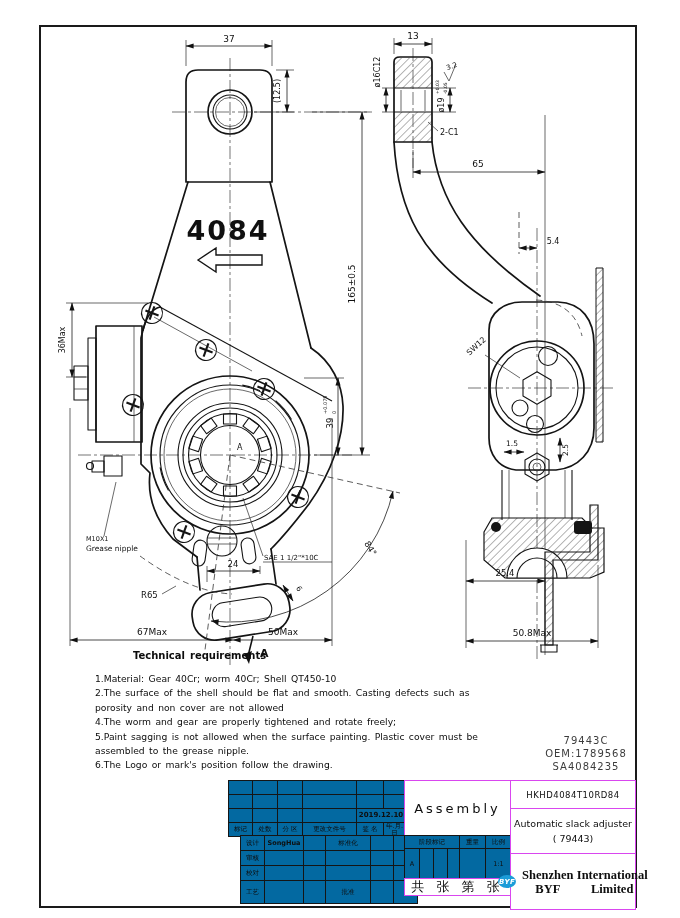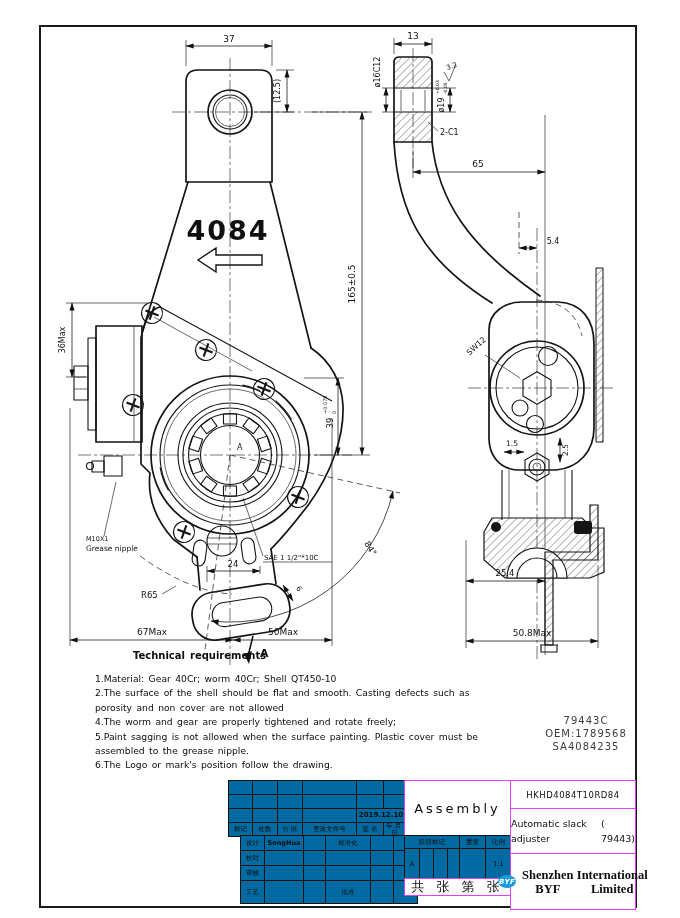--- a/index.html
+++ b/index.html
@@ -12,21 +12,21 @@
   .dm{fill:none;stroke:#1c1c1c;stroke-width:.8}
   .cl{fill:none;stroke:#3a3a3a;stroke-width:.7;stroke-dasharray:13 3 3 3}
   .hd{fill:none;stroke:#333;stroke-width:.8;stroke-dasharray:6 4}
   text.d{fill:#101010;font-family:"DejaVu Sans",sans-serif}
   .scr line{stroke:#141414;stroke-width:2.1}
   
   #notes{position:absolute;left:95px;top:650px;width:418px;font-size:9.2px;color:#0c0c0c;word-spacing:1.5px}
   #notes .ttl{margin-left:38px;font-size:10px;margin-bottom:11px;font-weight:bold}
   #notes .ln{line-height:14.4px;white-space:nowrap}
   
-  #stamp{position:absolute;left:536px;top:714px;width:100px;text-align:center;font-size:10px;line-height:13px;color:#3c3c3c;letter-spacing:1px}
+  #stamp{position:absolute;left:536px;top:734px;width:100px;text-align:center;font-size:10px;line-height:13px;color:#3c3c3c;letter-spacing:1px}
   
   .bx{position:absolute;box-sizing:border-box;border:1px solid #d946ef;display:flex;align-items:center;justify-content:center;color:#0e0e0e;background:#fff}
   table.t{border-collapse:collapse;position:absolute;table-layout:fixed;background:#0369a1;color:#0e0e0e}
   table.t td{border:1px solid #151515;padding:0;text-align:center;vertical-align:middle;overflow:hidden;font-size:6.5px;line-height:1}
   .f6{font-size:6px}.f7{font-size:13px}.f8{font-size:8px}.f9{font-size:9px}
   .bold{font-weight:bold}
   .company{font-family:"Liberation Serif",serif;font-weight:bold;font-size:12.5px;line-height:1.12;text-align:center}
   .logo{width:24px;height:13px;border-radius:50%;background:#1b9cd8;color:#fff;font-size:7px;font-weight:bold;font-style:italic;display:inline-flex;align-items:center;justify-content:center;margin-right:3px;letter-spacing:.5px}
 </style>
 </head>
@@ -420,29 +420,29 @@
   <tbody>
         <tr style="height:15px">
     <td class="f7">设计</td>
     <td class="bold f7">SongHua</td>
     <td></td>
     <td class="f7">标准化</td>
     <td></td>
     <td></td>
   </tr>
   <tr style="height:15px">
+    <td class="f7">审核</td>
+    <td></td>
+          <td></td>
+          <td></td>
+          <td></td>
+          <td></td>
+  </tr>
+  <tr style="height:15px">
     <td class="f7">校对</td>
-    <td></td>
-          <td></td>
-          <td></td>
-          <td></td>
-          <td></td>
-  </tr>
-  <tr style="height:15px">
-    <td class="f7">审核</td>
     <td></td>
           <td></td>
           <td></td>
           <td></td>
           <td></td>
   </tr>
   <tr style="height:23px">
     <td class="f7">工艺</td>
     <td></td>
           <td></td>
@@ -484,21 +484,21 @@
     <td></td>
     <td></td>
     <td></td>
     <td class="f9">1:1</td>
   </tr>
 </tbody>
     </table>
 <div class="bx f7" style="left:404px;top:878px;width:107px;height:18px;letter-spacing:4px">共  张  第  张</div>
 
 <div class="bx" style="left:510px;top:780px;width:126px;height:29px;font-size:8.5px;letter-spacing:.5px">HKHD4084T10RD84</div>
-<div class="bx" style="left:510px;top:808px;width:126px;height:46px;flex-direction:row;font-size:9.5px;line-height:1.6">
+<div class="bx" style="left:510px;top:808px;width:126px;height:46px;flex-direction:column;font-size:9.5px;line-height:1.6">
   <div>Automatic slack adjuster</div>
   <div>( 79443)</div>
 </div>
 <div class="bx" style="left:510px;top:853px;width:126px;height:57px;flex-direction:row">
   <div style="display:flex;align-items:center">
     <span class="logo">BYF</span>
     <span class="company">Shenzhen BYF</span>
   </div>
   <div class="company">International Limited</div>
 </div>

